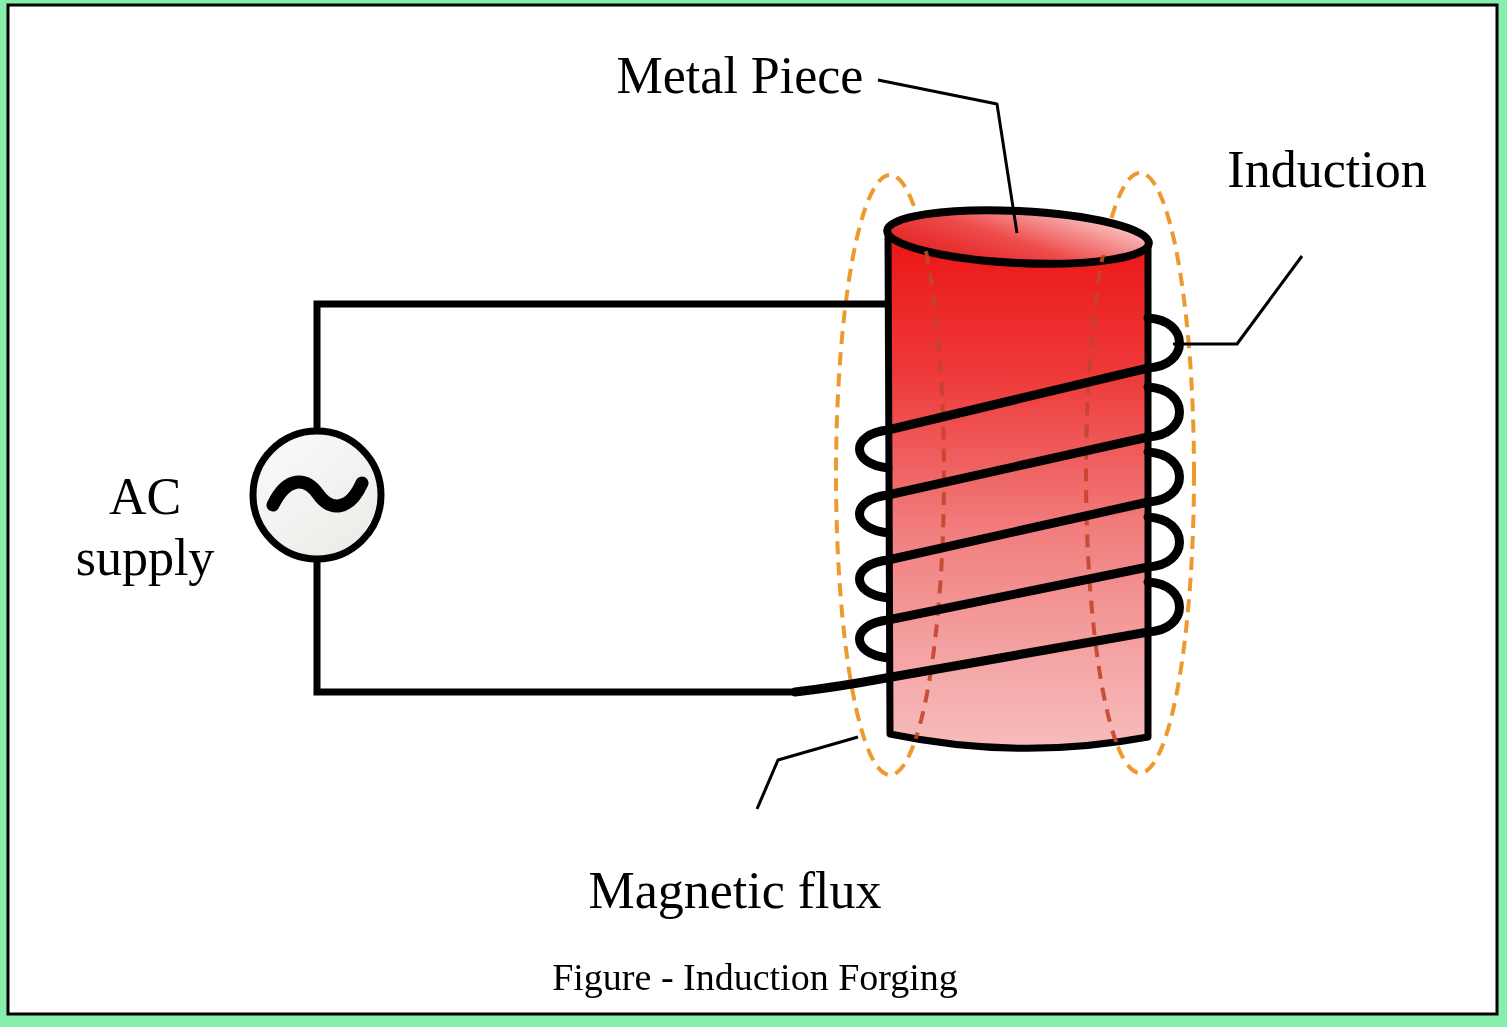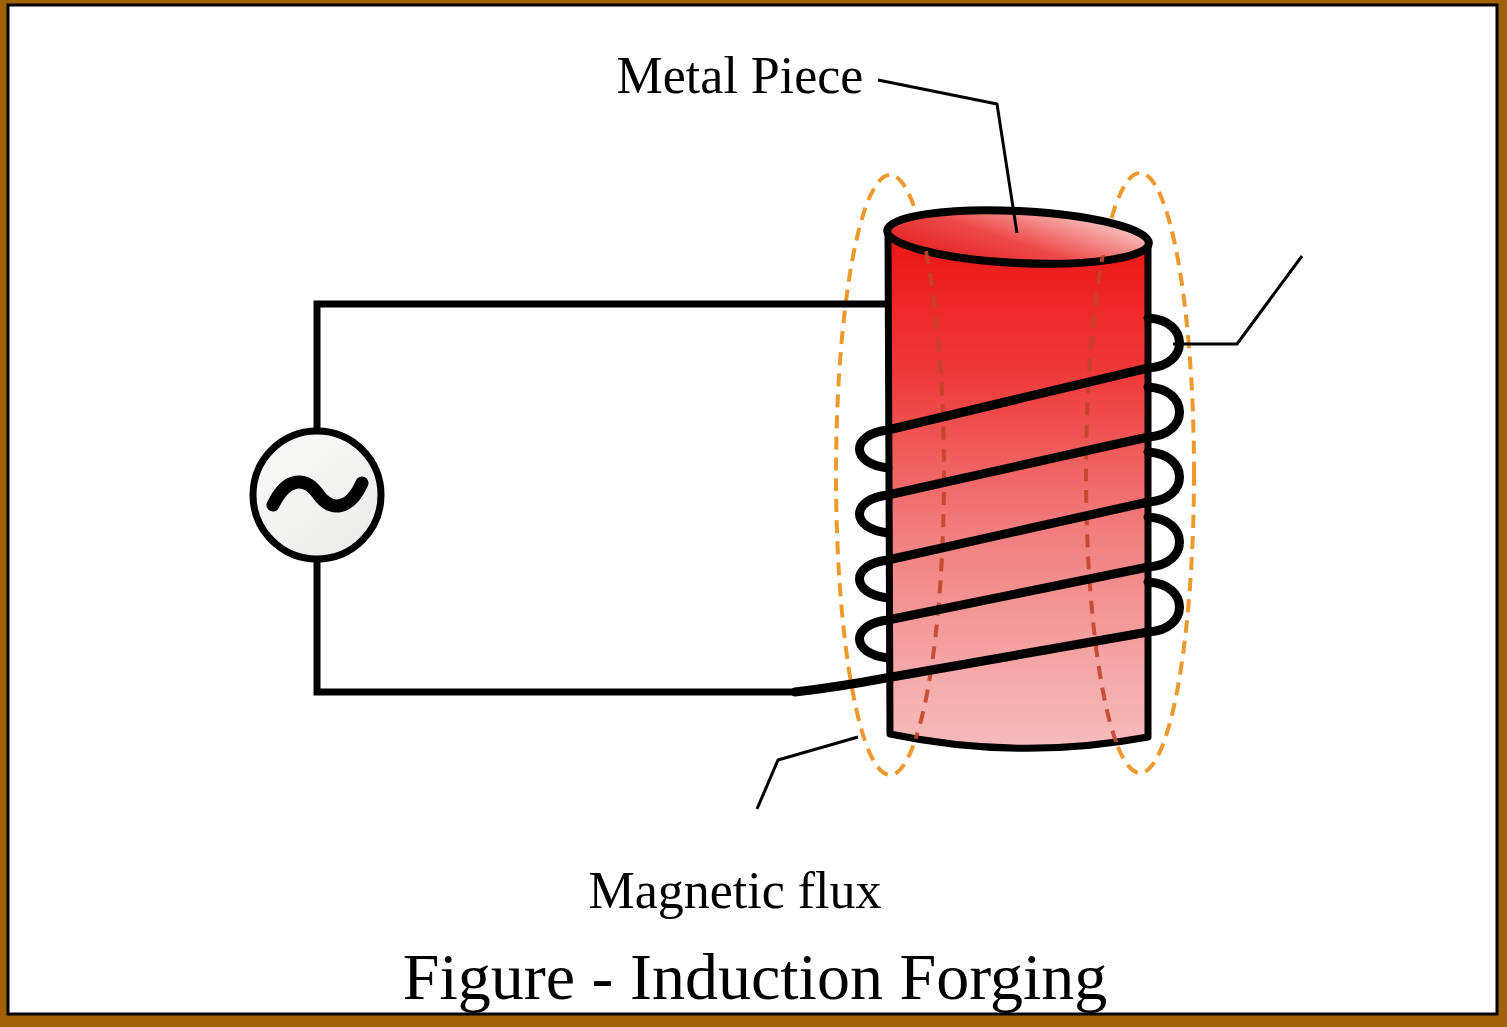--- a/index.html
+++ b/index.html
@@ -4,41 +4,41 @@
 <style>
   html, body {
     margin: 0;
     padding: 0;
     background: #ffffff;
   }
   .stage {
     position: relative;
     width: 1507px;
     height: 1027px;
-    background: #a16207;
+    background: #86efac;
     overflow: hidden;
     font-family: "Liberation Serif", "DejaVu Serif", serif;
   }
   .stage svg {
     position: absolute;
     left: 0;
     top: 0;
   }
   .label {
     position: absolute;
     transform: translateX(-50%);
     color: #000;
     font-size: 52px;
     line-height: 58px;
     text-align: center;
     white-space: nowrap;
     user-select: none;
   }
   .caption {
-    font-size: 66px;
+    font-size: 38px;
     line-height: 60px;
   }
 </style>
 </head>
 <body>
 
 <div class="stage">
 
   <svg width="1507" height="1027" viewBox="0 0 1507 1027">
     <defs>
@@ -98,22 +98,25 @@
     <g fill="none" stroke="#000000" stroke-width="3" stroke-linejoin="round">
       <path d="M 878,80 L 997,104 L 1017,233"></path>
       <path d="M 1302,256 L 1237,344 L 1173,344"></path>
       <path d="M 858,737 L 778,760 L 757,809"></path>
     </g>
   </svg>
 
   <div class="label" style="left:740px; top:47px;">Metal Piece</div>
 
   <div class="label" style="left:1327px; top:141px;">
+    <div>Induction</div>
   </div>
 
   <div class="label" style="left:145px; top:466px; line-height:61px;">
+    <div>AC</div>
+    <div>supply</div>
   </div>
 
   <div class="label" style="left:735px; top:862px;">Magnetic flux</div>
 
   <div class="label caption" style="left:755px; top:947px;">Figure - Induction Forging</div>
 
 </div>
 
 </body></html>

